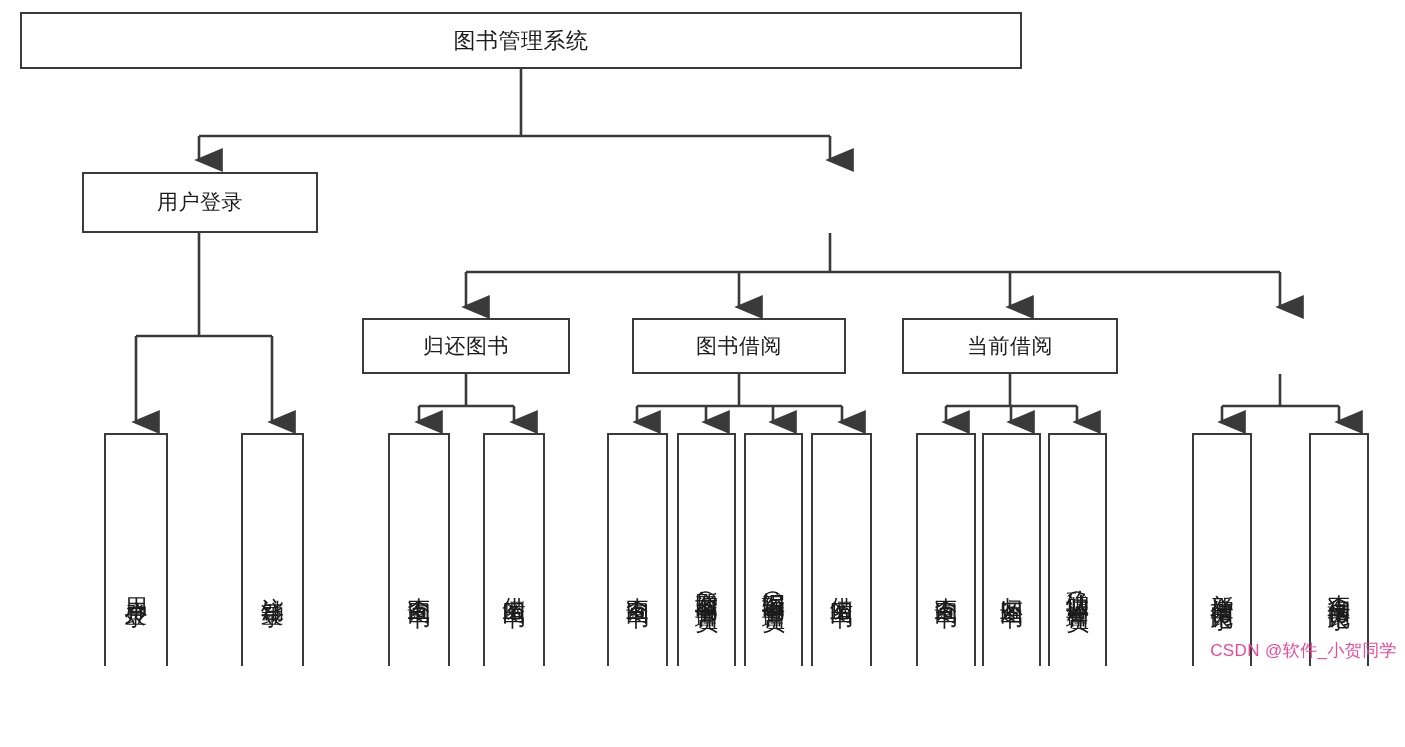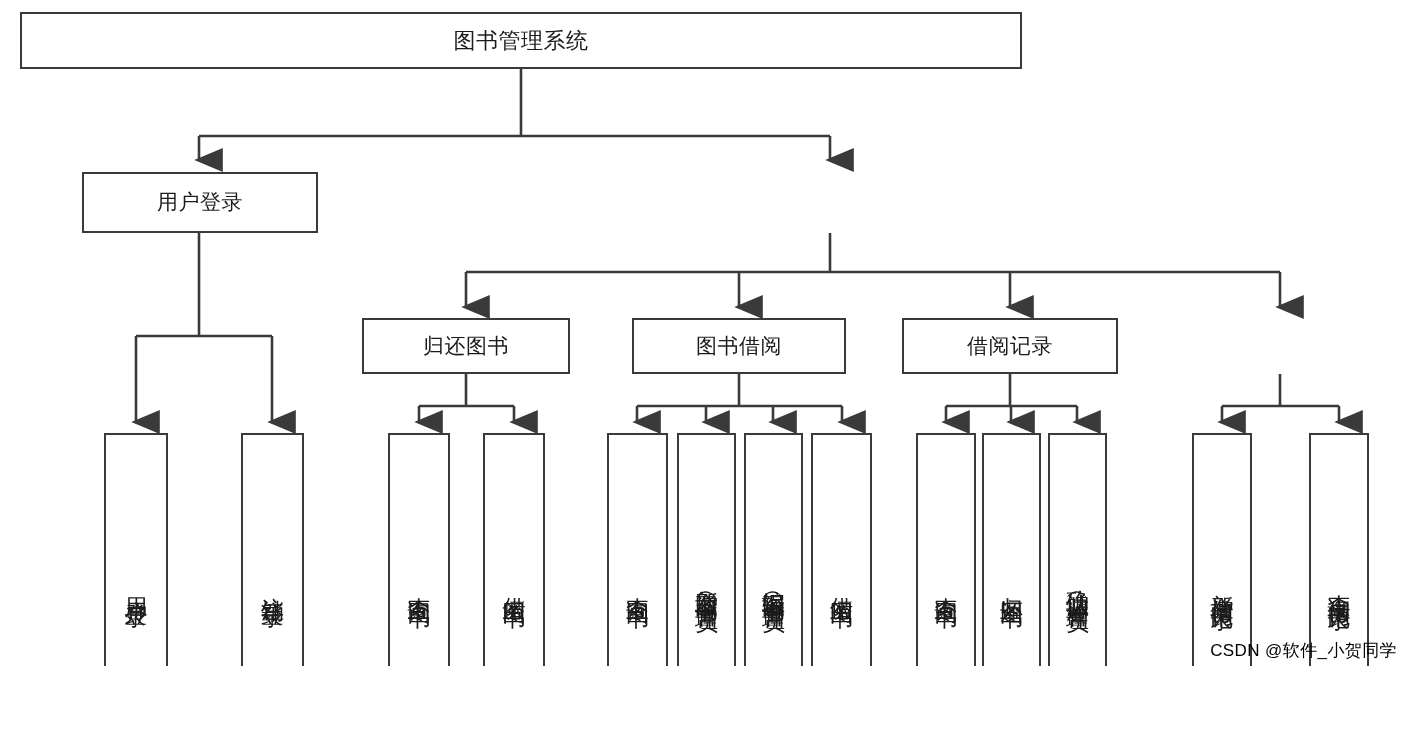--- a/index.html
+++ b/index.html
@@ -62,21 +62,21 @@
     font-size: 23px;
     line-height: 1.0;
     letter-spacing: 3px;
     white-space: nowrap;
   }
   .watermark {
     position: absolute;
     right: 8px;
     bottom: 4px;
     font-size: 17px;
-    color: #000000;
+    color: #ec4899;
     letter-spacing: 0.4px;
     white-space: nowrap;
     user-select: none;
   }
 </style>
 </head>
 <body>
 
 <div id="canvas">
 
@@ -141,21 +141,21 @@
 
   <div class="node horiz" style="left:362px; top:318px; width:208px; height:56px;">
     <span class="label">归还图书</span>
   </div>
 
   <div class="node horiz" style="left:632px; top:318px; width:214px; height:56px;">
     <span class="label">图书借阅</span>
   </div>
 
   <div class="node horiz" style="left:902px; top:318px; width:216px; height:56px;">
-    <span class="label">借阅记录</span>
+    <span class="label">当前借阅</span>
   </div>
 
 
   <div class="node vert" style="left:104px; top:433px; width:64px; height:300px;">
     <span class="label">用户登录</span>
   </div>
 
   <div class="node vert" style="left:241px; top:433px; width:63px; height:300px;">
     <span class="label">注销登录</span>
   </div>

